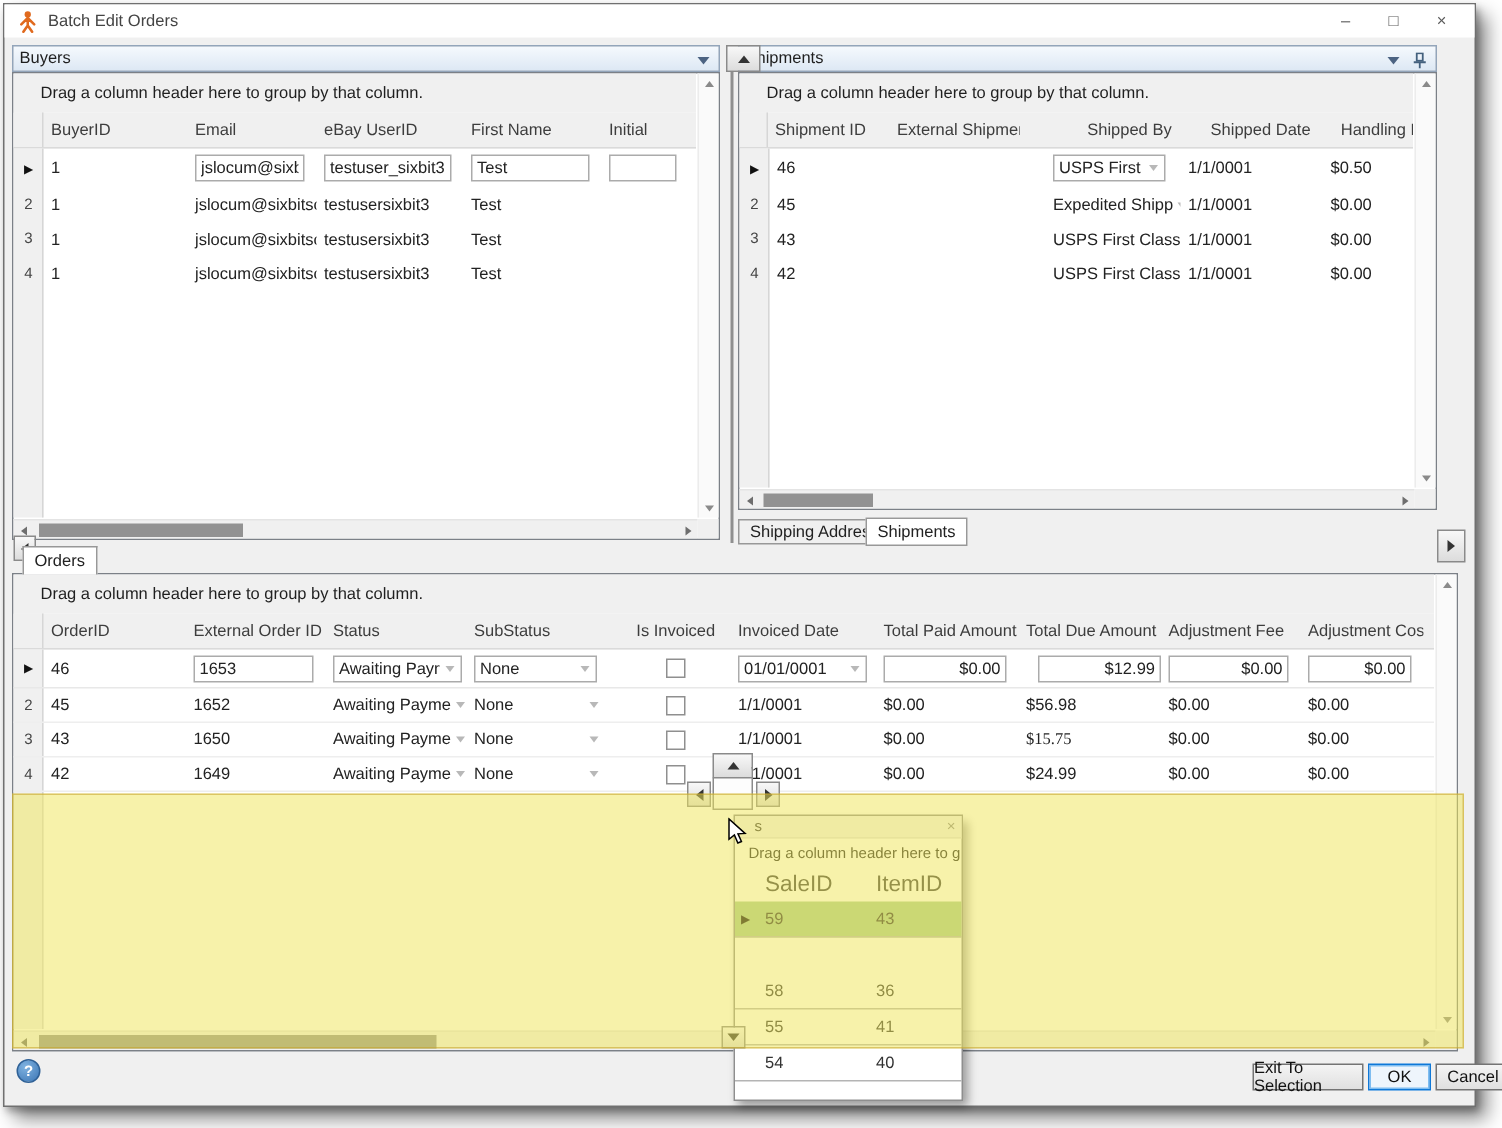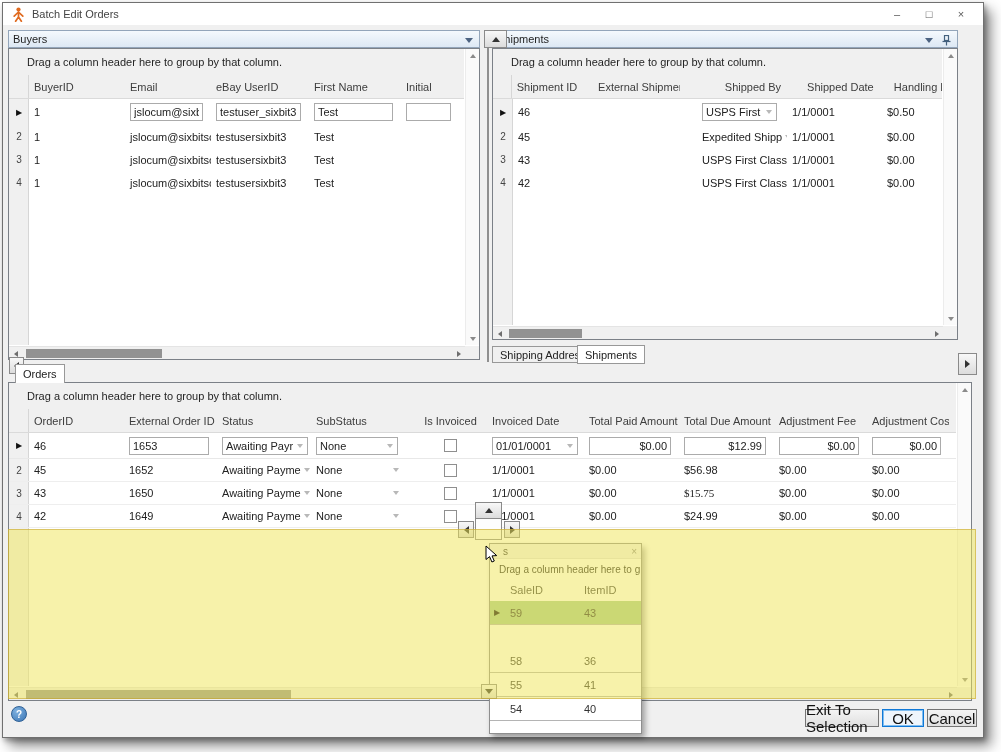--- a/index.html
+++ b/index.html
@@ -75,32 +75,32 @@
     z-index:50; pointer-events:none; }
   
   .popup { position:absolute; left:486px; top:540px; width:153px; height:191px; background:#fff;
     border:1px solid #8e8e8e; box-shadow:3px 4px 6px rgba(0,0,0,.35); z-index:20; }
   .popup-title { position:absolute; left:0; top:0; right:0; height:15px; background:#f0f0f0;
     font-size:10px; color:#333; padding-left:13px; line-height:15px; border-bottom:1px solid #e0e0e0; }
   .popup-close { position:absolute; right:4px; top:1px; font-size:10px; color:#8a8a8a; line-height:13px; }
   .popup-hint { position:absolute; left:0; top:15px; right:0; height:20px; font-size:10px; color:#222;
     padding:5px 0 0 9px; white-space:nowrap; overflow:hidden; }
   .popup-hdr { position:absolute; left:0; top:35px; right:0; height:22px; display:flex; }
-  .popup-hdr .hcell { font-size:11px; color:#3d3d3d; line-height:22px; }
+  .popup-hdr .hcell { font-size:15px; color:#3d3d3d; line-height:22px; }
   .prow { position:absolute; left:0; right:0; height:24px; display:flex; align-items:center;
     border-bottom:1px solid #b4b4b4; }
   .prow .cell { font-size:11px; color:#333; }
   .prow.sel { background:#a7cb92; }
   .p-gut { width:14px; display:flex; align-items:center; justify-content:center; flex:none; }
   .p-c1 { width:78px; padding-left:6px; }
   .p-c2 { width:50px; padding-left:2px; }
   
   .footer-btn { position:absolute; height:18px; background:linear-gradient(#f4f4f4,#e0e0e0);
-    border:1px solid #747474; font-size:15px; color:#111; display:flex; align-items:center;
-    justify-content:center; z-index:60; }
+    border:1px solid #747474; font-size:11px; color:#111; display:flex; align-items:center;
+    justify-content:center; z-index:60;margin-left:30px; }
   .footer-btn.focused { border:1px solid #0f78d7; box-shadow:inset 0 0 0 1px #7fbdf0; background:#eef5fc; }
   .help-icon { position:absolute; left:8px; top:703px; width:16px; height:16px; border-radius:50%;
     background:radial-gradient(circle at 35% 30%, #7fb2e0, #3c76b5); border:1px solid #2f6196;
     color:#fff; font-size:10px; font-weight:bold; display:flex; align-items:center; justify-content:center;
     z-index:60; }
   .splitter { position:absolute; left:484px; top:45px; width:2px; height:314px; background:#8f8f8f; }
   .cursor { position:absolute; left:482px; top:542px; z-index:100; }
   
   .z10 { z-index:10; } .z25 { z-index:25; }
 </style>
@@ -362,21 +362,21 @@
         <div class="combo" style="width:86px;">
           <span class="txt">01/01/0001</span>
           <span class="cbtn">
               <span class="tri down faded"></span>
             </span>
         </div>
       </div>
       <div class="cell" style="width:95px;">
           <input class="cellbox money" value="$0.00" style="">
         </div>
-      <div class="cell" style="width:95px;">
+      <div class="cell" style="width:95px;justify-content:flex-end;">
           <input class="cellbox money" value="$12.99" style="">
         </div>
       <div class="cell" style="width:93px;">
           <input class="cellbox money" value="$0.00" style="">
         </div>
       <div class="cell" style="width:82px;">
           <input class="cellbox money" value="$0.00" style="">
         </div>
     </div>
 

